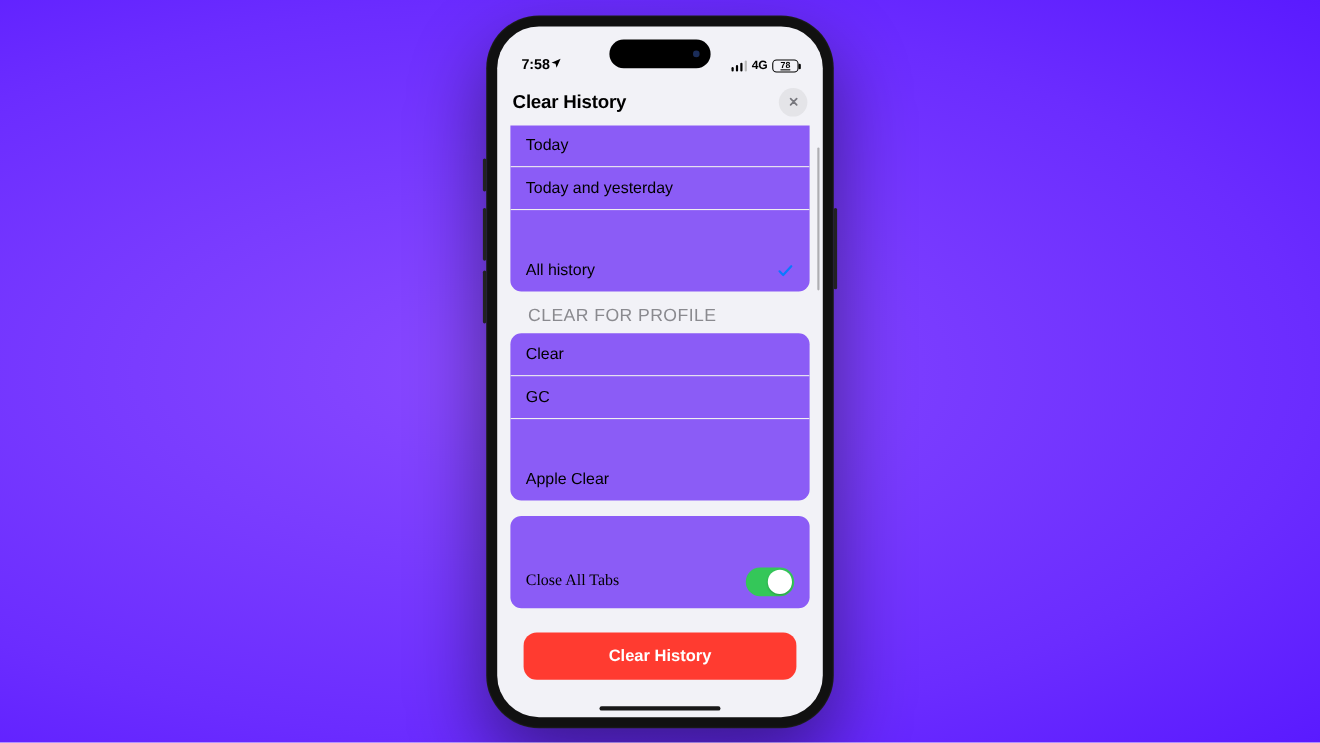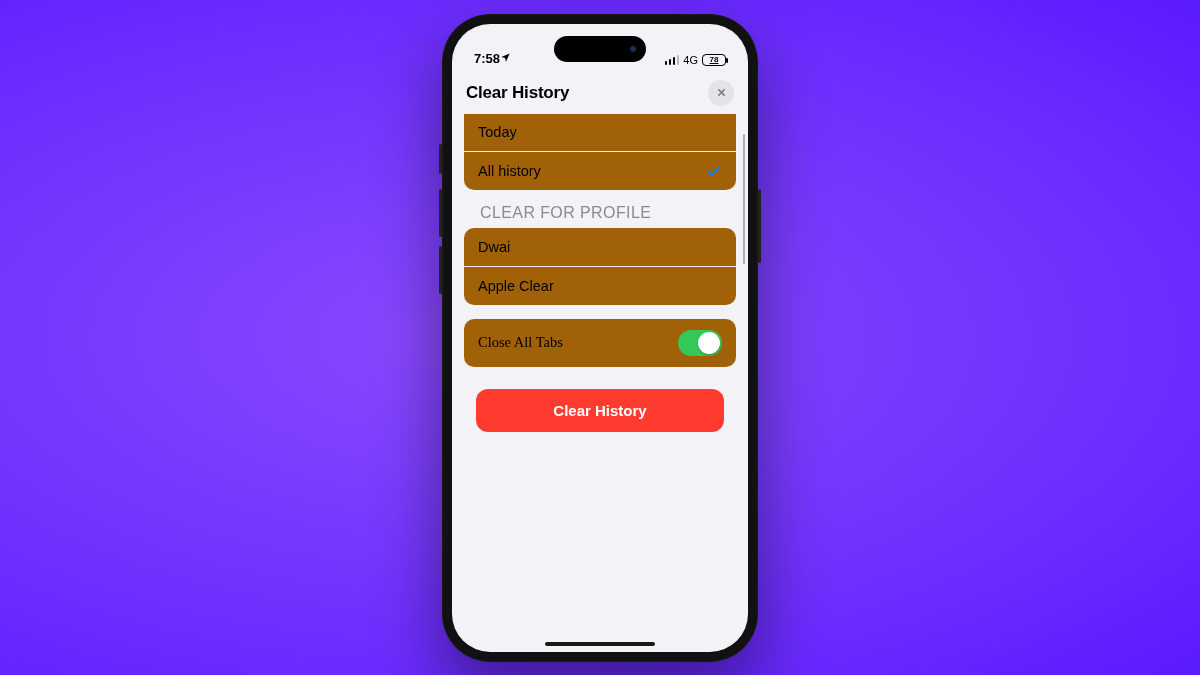--- a/index.html
+++ b/index.html
@@ -60,28 +60,28 @@
     .sheet-header h1{ font-size:17px; font-weight:700; letter-spacing:-0.2px; }
     .close-btn{
       width:26px; height:26px; border-radius:50%; background:#e4e4e8; color:#77777d;
       display:flex; align-items:center; justify-content:center; font-size:14px; font-weight:700;
       cursor:pointer;
     }
     .close-btn svg{ width:11px; height:11px; }
     .content{ flex:1; overflow:hidden; display:flex; flex-direction:column; position:relative; }
     .inner{ padding:0 12px; display:flex; flex-direction:column; }
     .group{
-      background:#a16207; border-radius:10px; overflow:hidden; margin-bottom:14px;
+      background:#8b5cf6; border-radius:10px; overflow:hidden; margin-bottom:14px;
     }
     .row{
       display:flex; justify-content:space-between; align-items:center;
       padding:11px 14px; font-size:14.5px; color:#000;
       border-bottom:1px solid #efeff0; cursor:pointer;
     }
-    .row:last-child{ border-bottom:none; }
+    .row:last-child{ border-bottom:none;margin-top:36px; }
     .check{ color:#0a7aff; }
     .check svg{ width:16px; height:16px; display:block; }
     .section-label{
       font-size:16px; color:#8a8a8f; letter-spacing:0.4px;
       padding:0 16px 6px; text-transform:uppercase;
     }
     .first-group{ border-top-left-radius:0; border-top-right-radius:0; margin-top:-2px;}
     .first-group .row:first-child{ border-top:1px solid #efeff0; }
     .toggle{
       width:44px; height:26px; border-radius:14px; position:relative;
@@ -128,21 +128,21 @@
             </svg>
         </span>
       </div>
       <div class="status-right">
         <span class="sig-bars">
             <span></span>
             <span></span>
             <span></span>
             <span></span>
           </span>
-        <span style="font-weight:400;">4G</span>
+        <span style="font-weight:700;">4G</span>
         <span class="battery">
             <span>78</span>
           </span>
       </div>
     </div>
 
     <div class="sheet-header">
       <h1>Clear History</h1>
       <div class="close-btn">
         <svg viewBox="0 0 24 24" fill="none" stroke="#78787e" stroke-width="3.5" stroke-linecap="round">
@@ -153,33 +153,39 @@
 
     <div class="content">
       <div class="scroll-ind"></div>
       <div class="inner">
 
         <div class="group first-group">
           <div class="row">
             <span>Today</span>
           </div>
           <div class="row">
+            <span>Today and yesterday</span>
+          </div>
+          <div class="row">
             <span>All history</span>
             <span class="check">
               <svg viewBox="0 0 24 24" fill="none" stroke="#0a7aff" stroke-width="3" stroke-linecap="round" stroke-linejoin="round">
                   <polyline points="4 13 9 18 20 6"></polyline>
                 </svg>
             </span>
           </div>
         </div>
 
         <div class="section-label">CLEAR FOR PROFILE</div>
         <div class="group">
           <div class="row">
-            <span>Dwai</span>
+            <span>Clear</span>
+          </div>
+          <div class="row">
+            <span>GC</span>
           </div>
           <div class="row">
             <span>Apple Clear</span>
           </div>
         </div>
 
         <div class="group">
           <div class="row" style="cursor:default;font-family:Liberation Serif, serif;">
             <span>Close All Tabs</span>
             <span class="toggle on">

